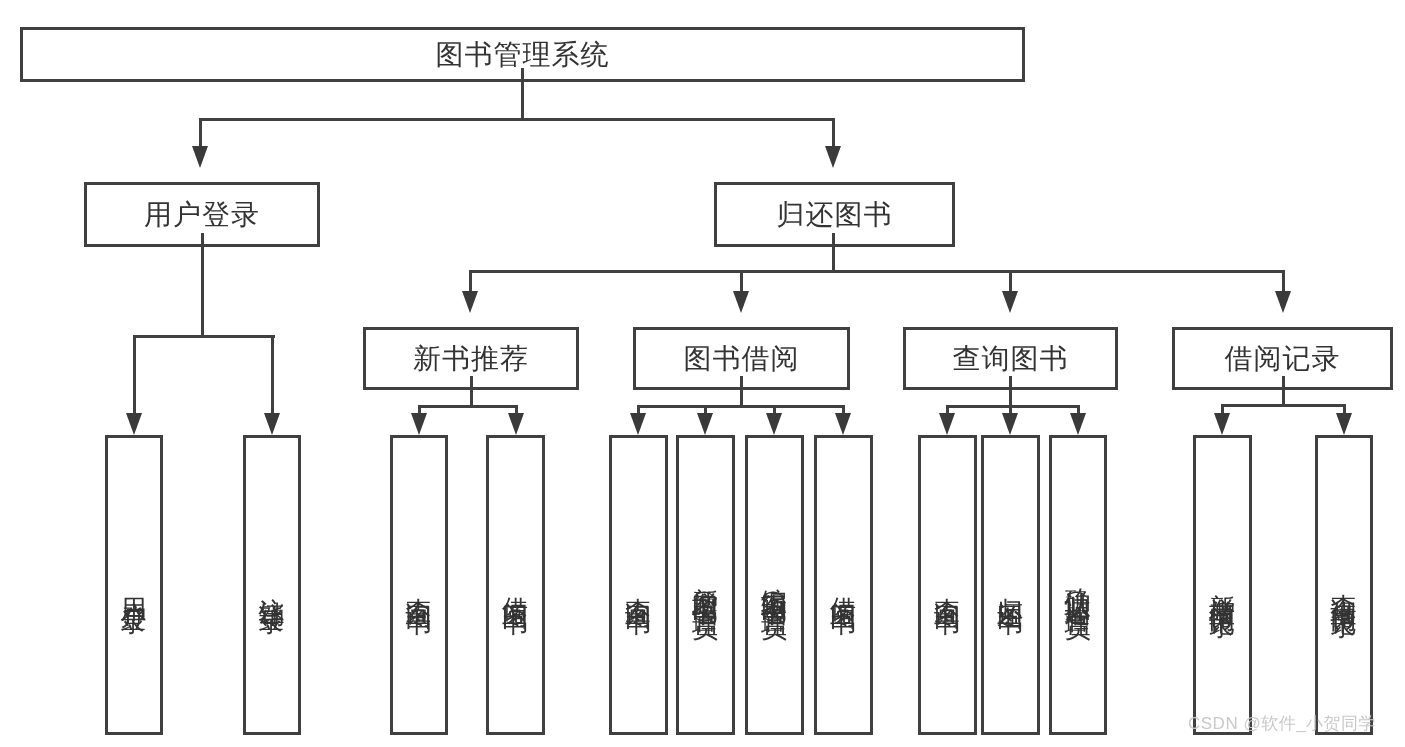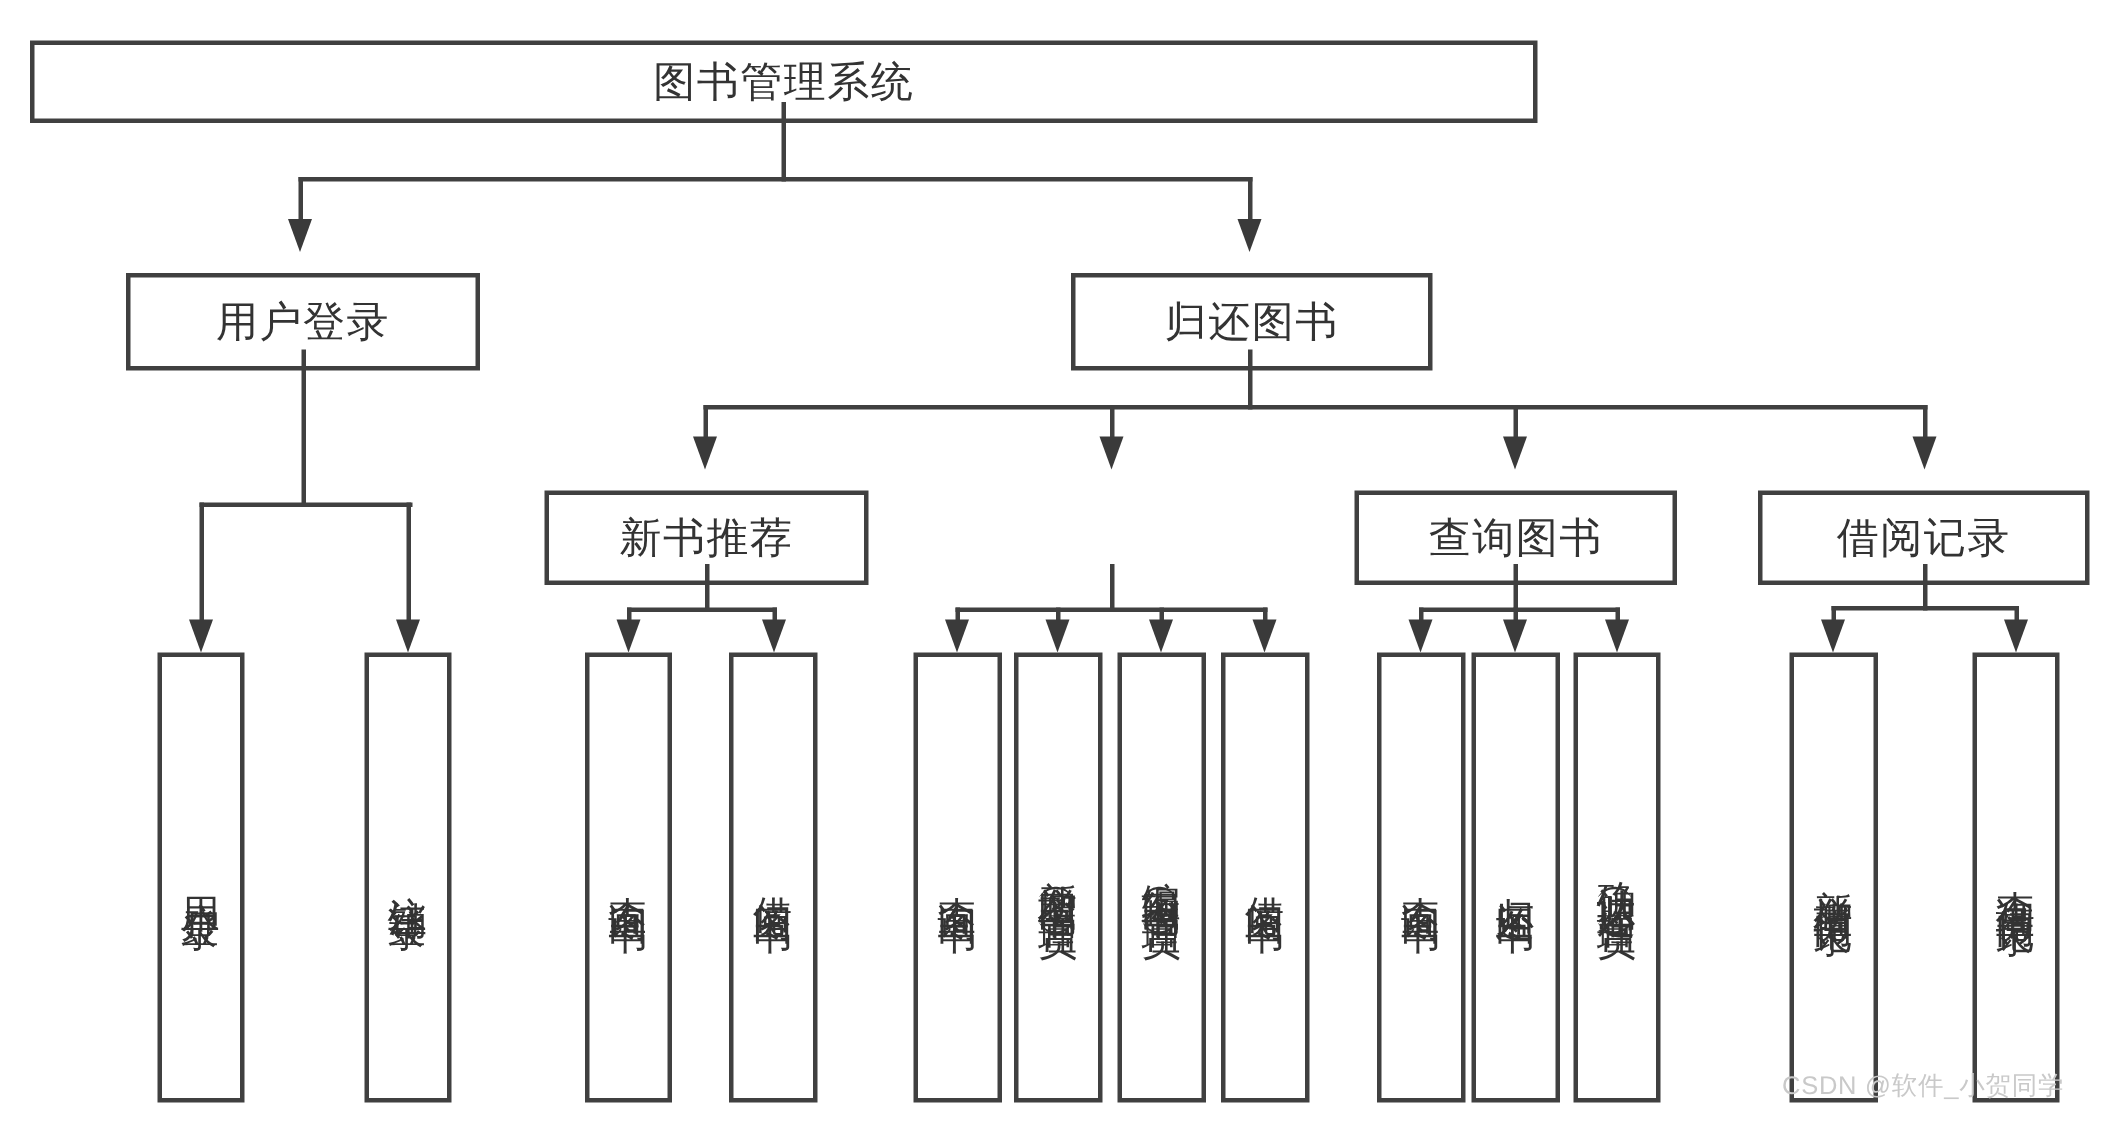--- a/index.html
+++ b/index.html
@@ -61,20 +61,21 @@
   <div class="vline" style="left:469px;  top:270px; height:23px;"></div>
   <div class="arr" style="left:462px;  top:291px;"></div>
   <div class="vline" style="left:740px;  top:270px; height:23px;"></div>
   <div class="arr" style="left:733px;  top:291px;"></div>
   <div class="vline" style="left:1009px; top:270px; height:23px;"></div>
   <div class="arr" style="left:1002px; top:291px;"></div>
   <div class="vline" style="left:1282px; top:270px; height:23px;"></div>
   <div class="arr" style="left:1275px; top:291px;"></div>
 
   <div class="node h" style="left:363px; top:313px; width:216px; height:63px;">新书推荐</div>
+  <div class="node h" style="left:633px; top:313px; width:217px; height:63px;">图书借阅</div>
   <div class="node h" style="left:903px; top:313px; width:215px; height:63px;">查询图书</div>
   <div class="node h" style="left:1172px; top:313px; width:221px; height:63px;">借阅记录</div>
 
   <div class="vline" style="left:470px; top:376px; height:32px;"></div>
   <div class="hline" style="left:418px; top:405px; width:100px;"></div>
   <div class="vline" style="left:418px; top:405px; height:10px;"></div>
   <div class="arr" style="left:411px; top:413px;"></div>
   <div class="vline" style="left:515px; top:405px; height:10px;"></div>
   <div class="arr" style="left:508px; top:413px;"></div>
 

